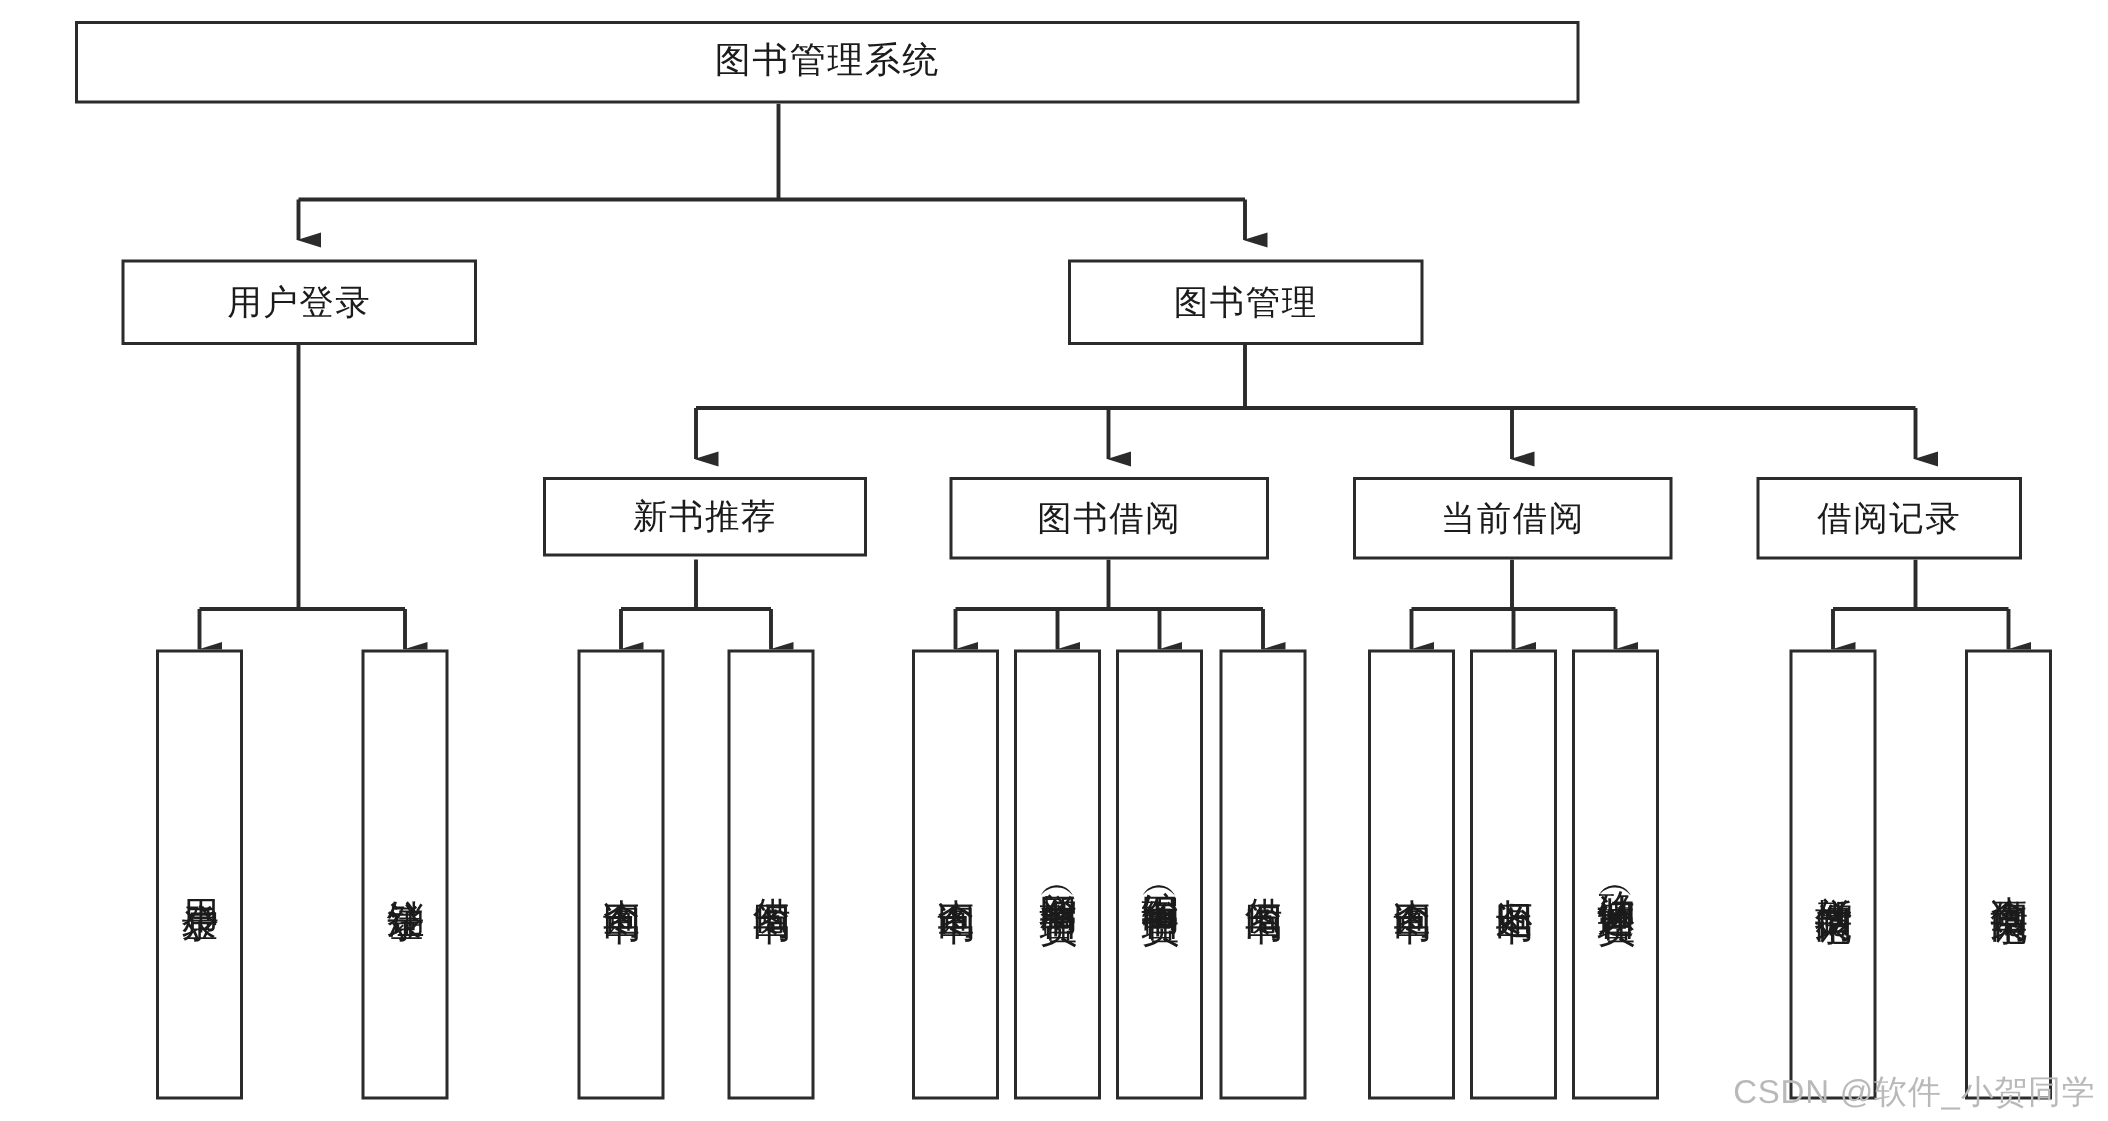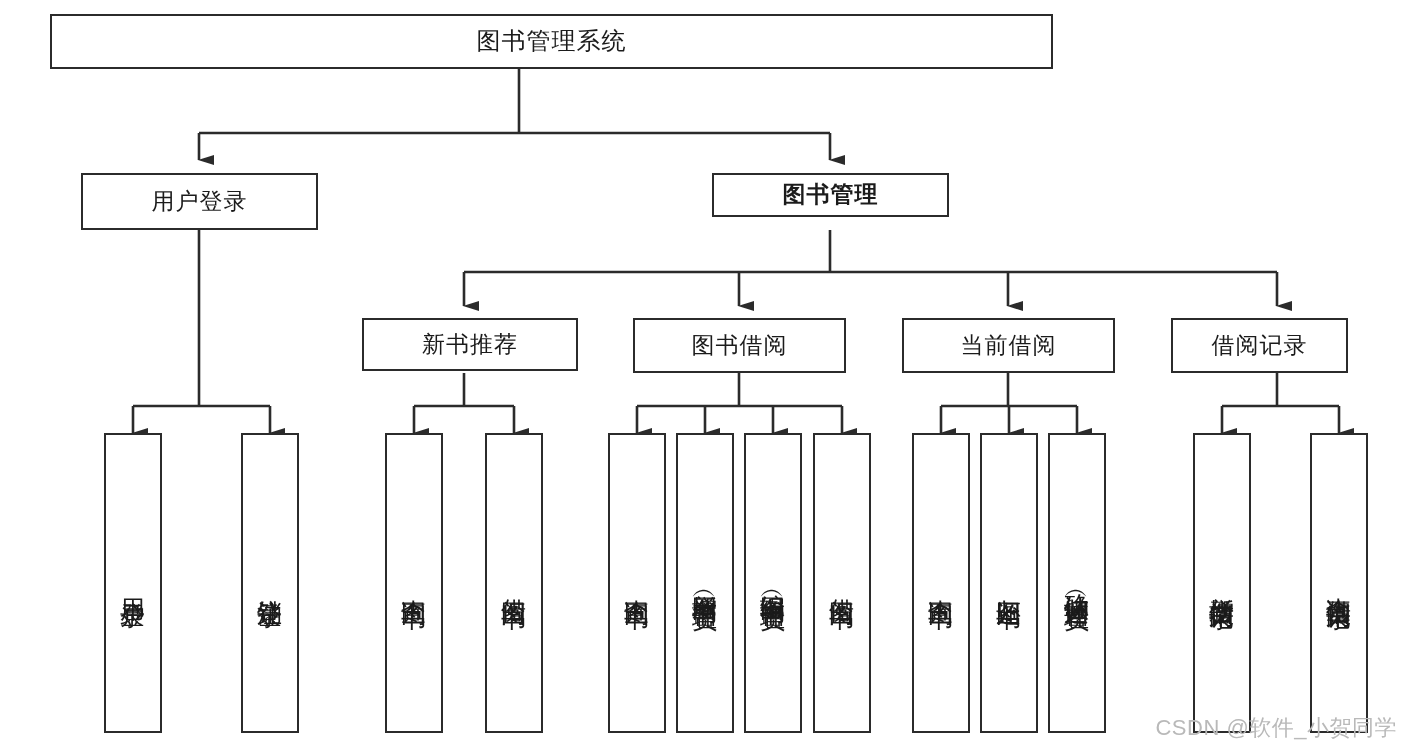--- a/index.html
+++ b/index.html
@@ -129,21 +129,21 @@
   </svg>
 
   <div class="node horizontal" id="node-root" style="left:18px; top:14px; width:1003px; height:55px;margin-left:32px;">
     <span class="label">图书管理系统</span>
   </div>
 
   <div class="node horizontal" id="node-user-login" style="left:81px; top:173px; width:237px; height:57px;">
     <span class="label">用户登录</span>
   </div>
 
-  <div class="node horizontal" id="node-book-manage" style="left:712px; top:173px; width:237px; height:44px;font-weight:bold;">
+  <div class="node horizontal" id="node-book-manage" style="left:712px; top:173px; width:237px; height:57px;">
     <span class="label">图书管理</span>
   </div>
 
   <div class="node horizontal" id="node-new-book-recommend" style="left:362px; top:318px; width:216px; height:53px;">
     <span class="label">新书推荐</span>
   </div>
 
   <div class="node horizontal" id="node-current-borrow" style="left:902px; top:318px; width:213px; height:55px;">
     <span class="label">当前借阅</span>
   </div>

